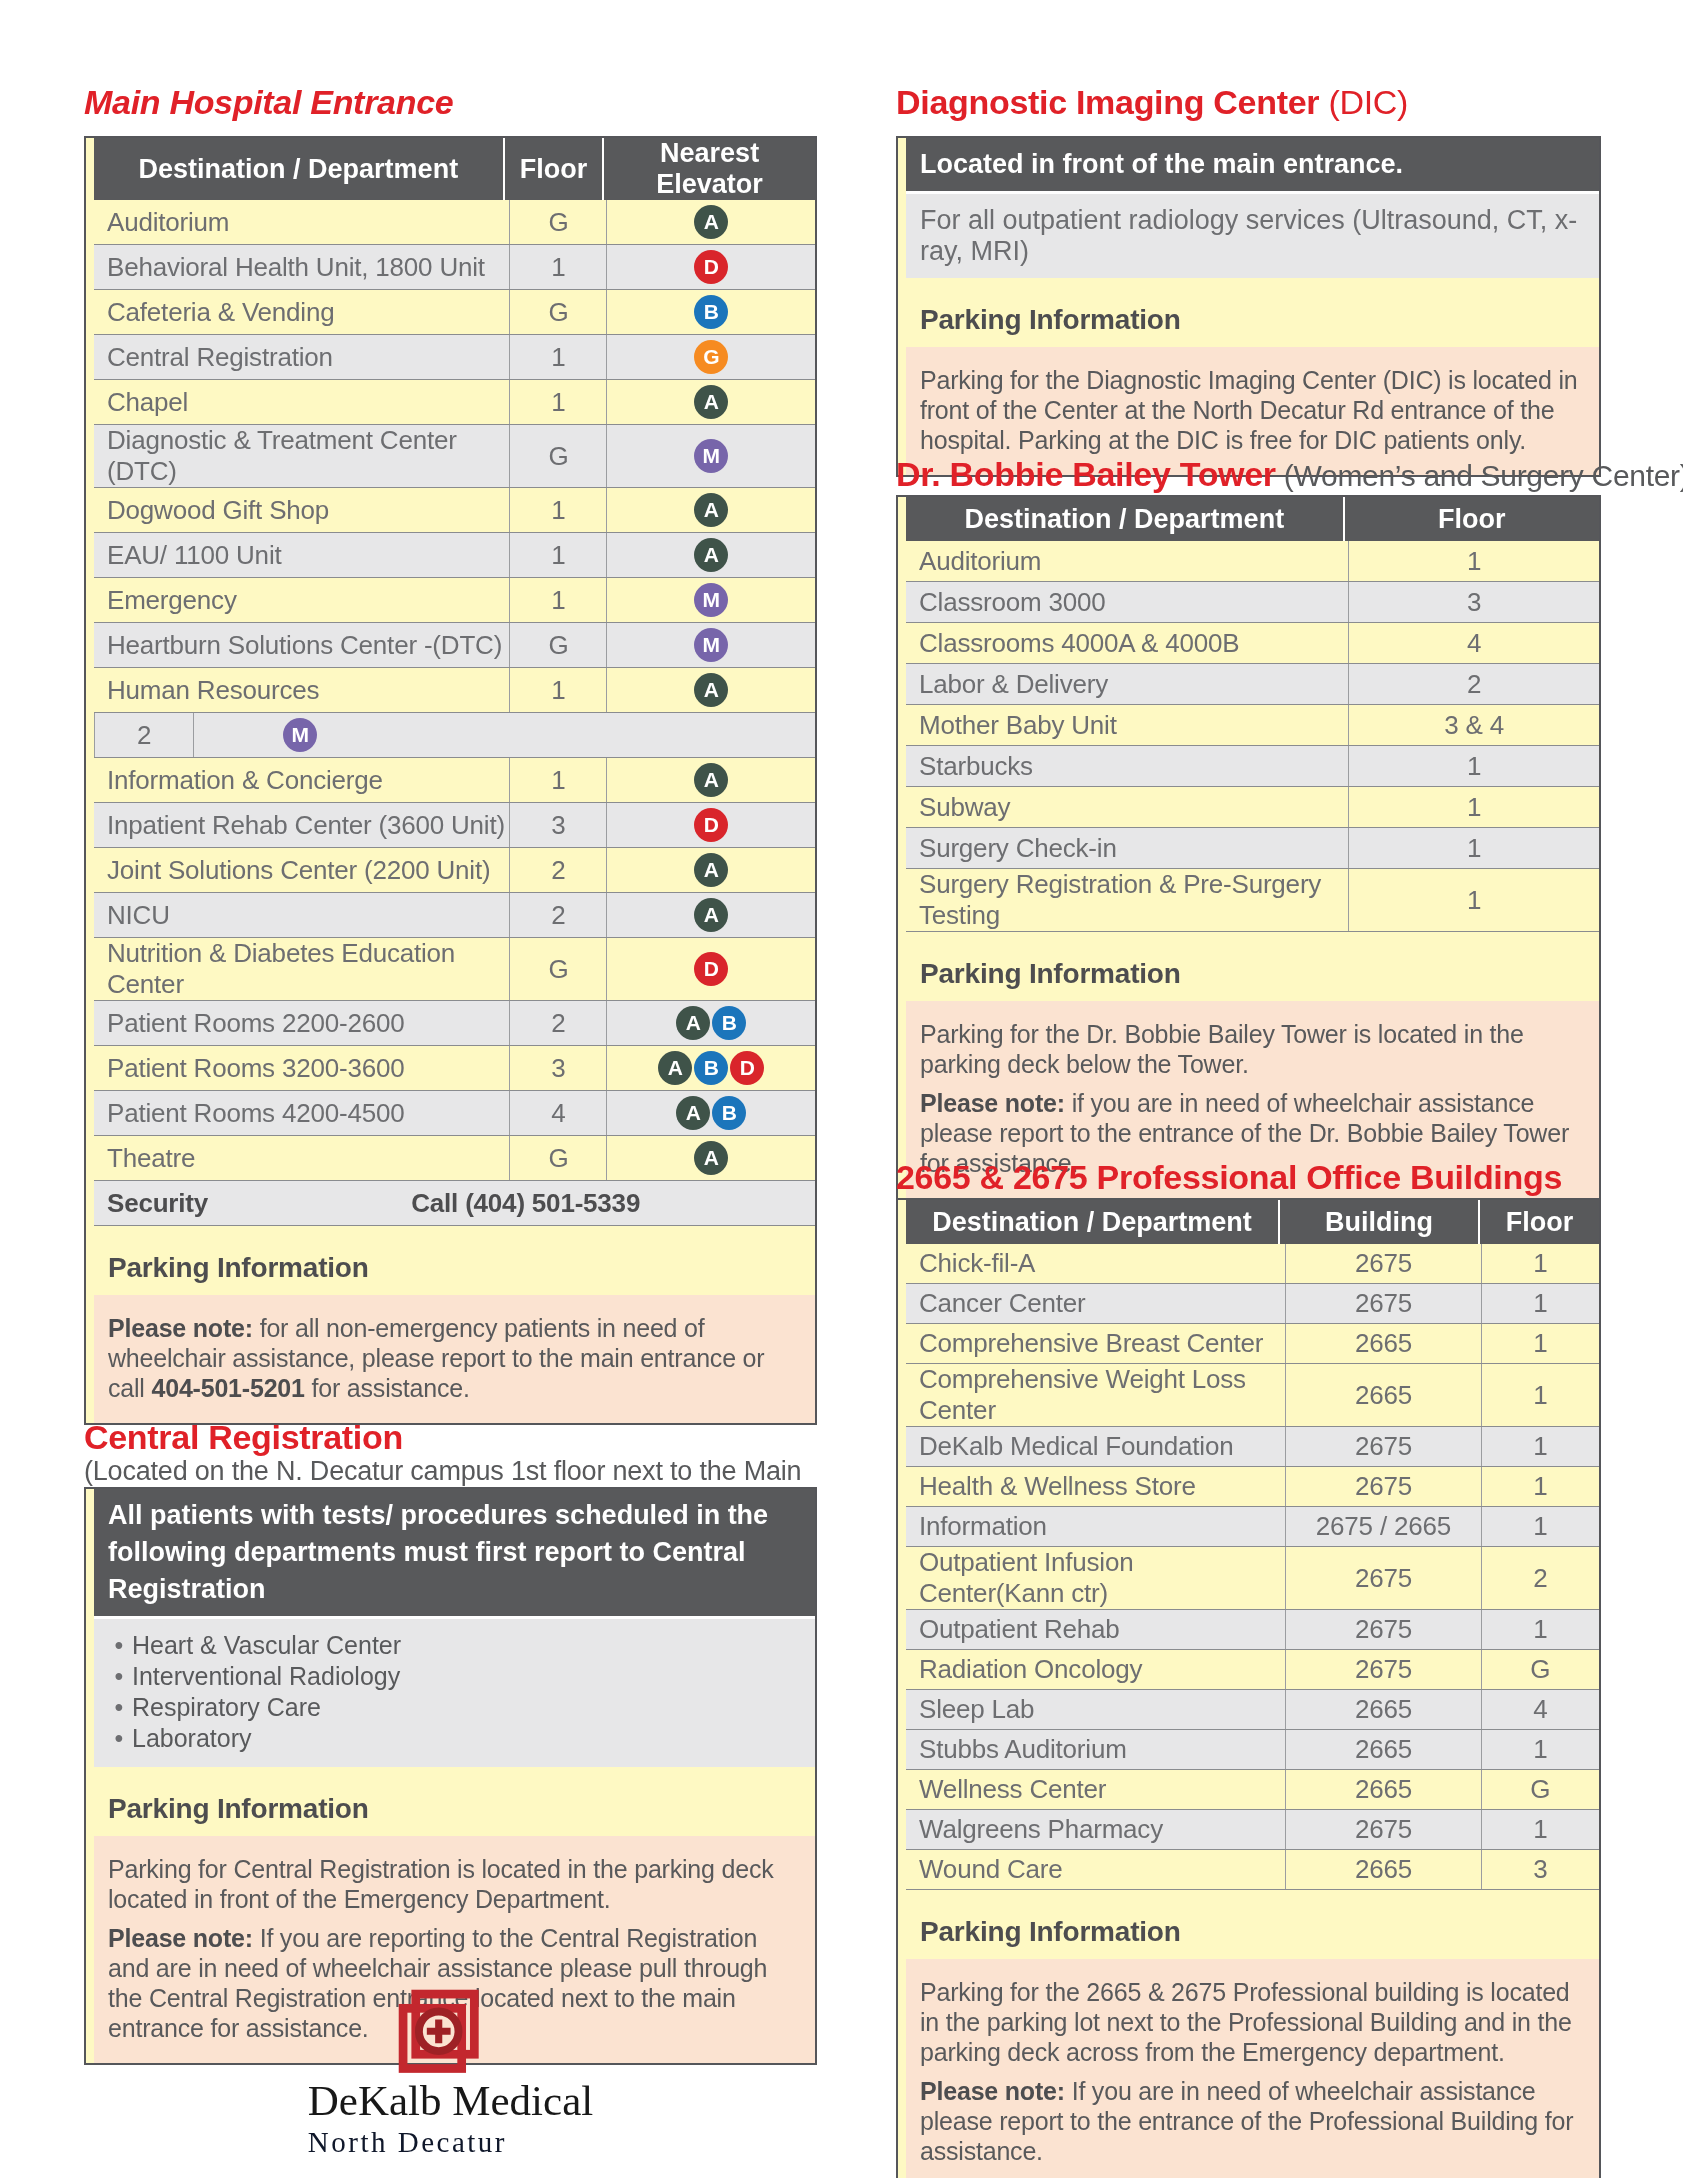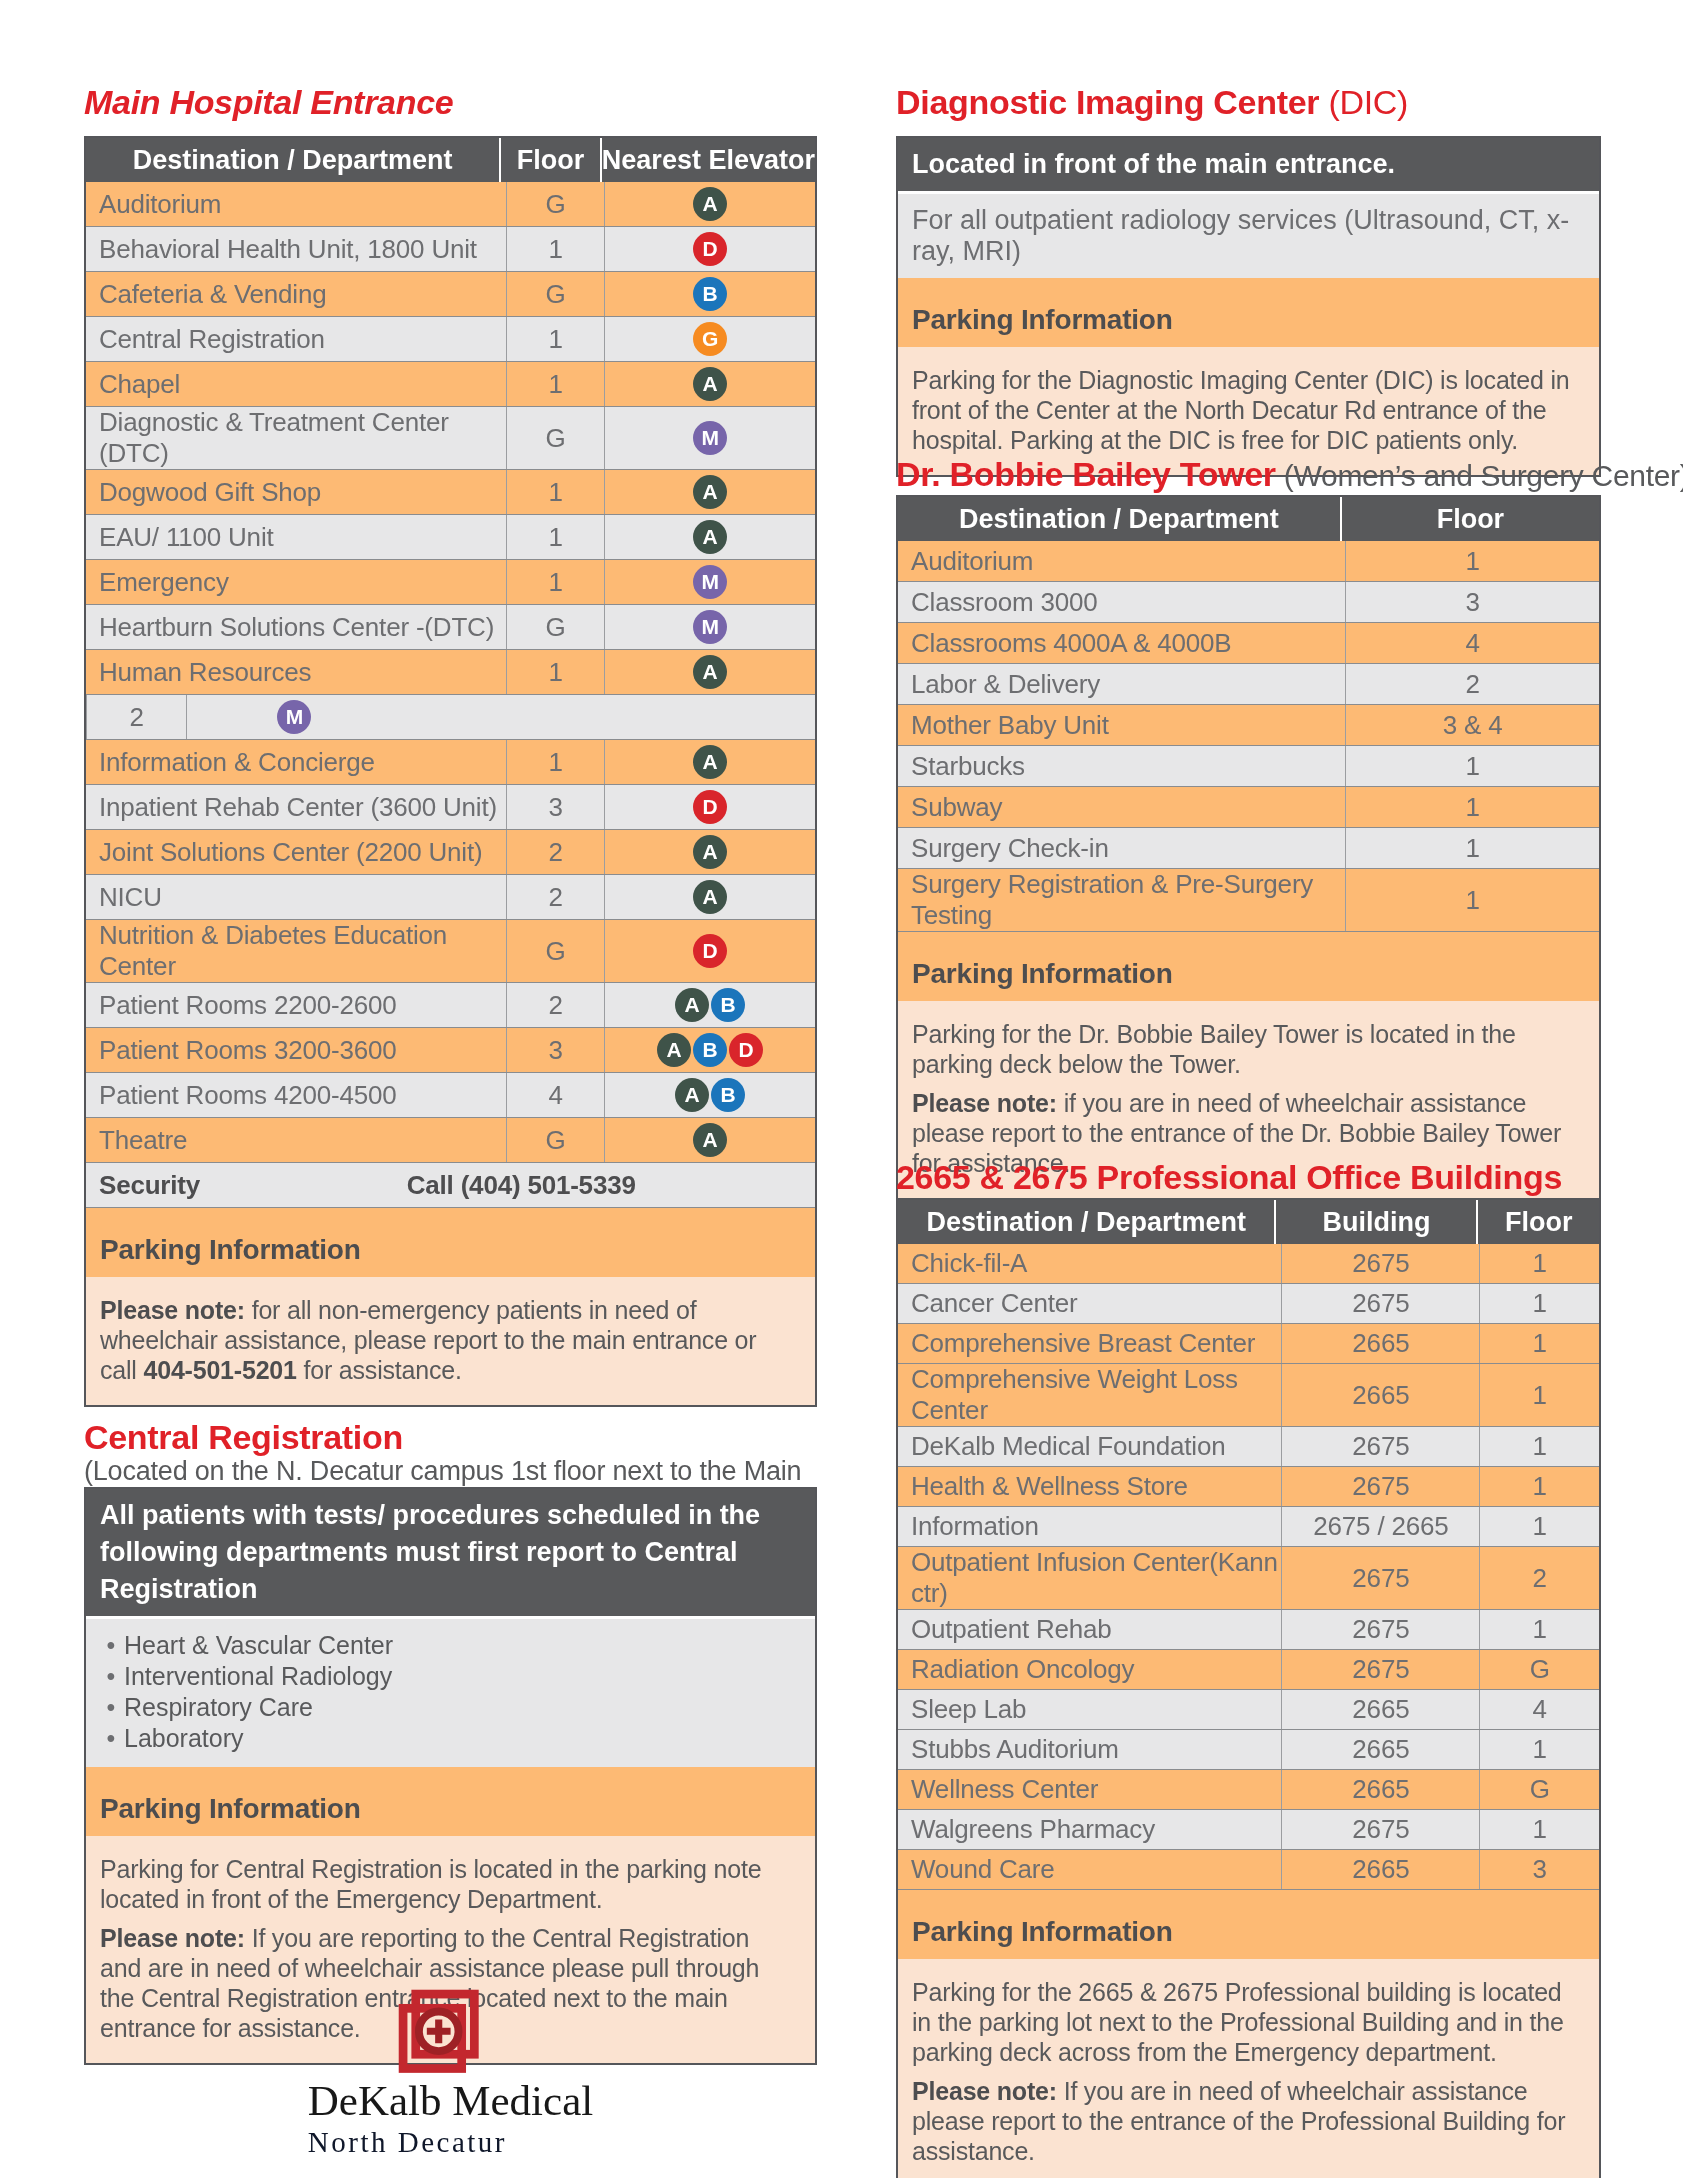--- a/index.html
+++ b/index.html
@@ -13,21 +13,21 @@
   #col-right{left:896px;width:705px;}
   .abs{position:absolute;left:0;right:0;}
 
   
   .sec-title{font-size:34px;font-weight:bold;color:#e02128;letter-spacing:-0.3px;white-space:nowrap;}
   .sec-title .sub-red{font-weight:normal;}
   .sec-title .sub-gray{font-weight:normal;color:#58595b;font-size:30px;}
   .sec-sub{font-size:27px;color:#58595b;letter-spacing:-0.2px;}
 
   
-  .box{border:2.5px solid #55565a;background:#fdba74;}
+  .box{border:2.5px solid #55565a;background:#fef9c3;padding-left:8px;}
   .thead{display:flex;background:#58595b;color:#fff;font-weight:bold;font-size:27px;}
   .th{display:flex;align-items:center;justify-content:center;min-height:44px;border-left:2.5px solid #fff;text-align:center;}
   .th:first-child{border-left:none;}
   .row{display:flex;border-top:1.5px solid #8a8c8f;align-items:stretch;font-size:26px;letter-spacing:-0.2px;}
   .row:first-child{border-top:none;}
   .shade{background:#e7e7e8;}
   .cell{display:flex;align-items:center;}
   .c-dest{padding-left:13px;color:#6d6e71;}
   .c-mid{justify-content:center;border-left:1.5px solid #9b9da0;color:#6d6e71;}
   .mh .row,.mh .thead .th{min-height:44px;}
@@ -262,21 +262,21 @@
           <span>Respiratory Care</span>
         </div>
         <div class="li">
           <span class="dot">•</span>
           <span>Laboratory</span>
         </div>
       </div>
     <div class="pk nl">
       <div class="pk-head">Parking Information</div>
       <div class="peach" id="pk-central">
-          <p><span>Parking for Central Registration is located in the parking note located in front of the Emergency Department.</span></p>
+          <p><span>Parking for Central Registration is located in the parking deck located in front of the Emergency Department.</span></p>
           <p><b>Please note:</b><span> If you are reporting to the Central Registration and are in need of wheelchair assistance please pull through the Central Registration entrance located next to the main entrance for assistance.</span></p>
         </div>
     </div>
   </div>
 
   <div class="abs logo" style="top:1983px;flex-direction:column;">
     <svg class="logo-mark" viewBox="0 0 120 120">
       <rect x="30" y="14" width="74" height="76" fill="none" stroke="#c3272e" stroke-width="11"></rect>
       <rect x="14" y="32" width="74" height="76" fill="none" stroke="#c3272e" stroke-width="11"></rect>
       <circle cx="59" cy="61" r="25" fill="none" stroke="#9e2125" stroke-width="10"></circle>

